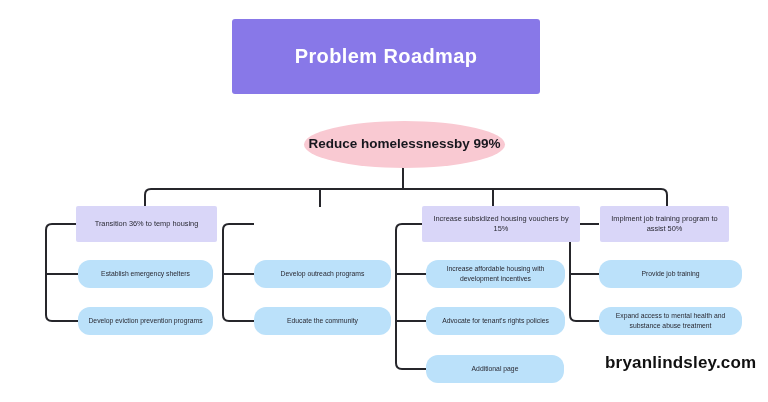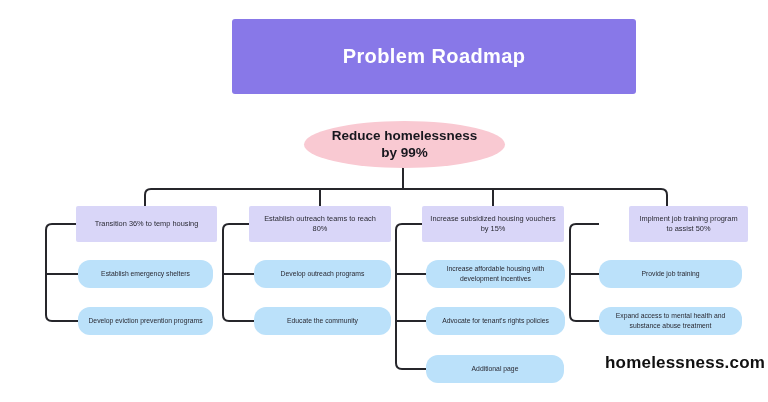--- a/index.html
+++ b/index.html
@@ -8,31 +8,31 @@
     font-family:"Liberation Sans", sans-serif;
   }
   .connectors { position:absolute; left:0; top:0; width:768px; height:402px; }
   .connectors path {
     stroke: var(--line-dark, #26262B);
     stroke-width: 2;
     fill: none;
     stroke-linecap: butt;
   }
   .banner {
-    position:absolute; left:232px; top:19px; width:404px; height:75px;
+    position:absolute; left:232px; top:19px; width:308px; height:75px;
     background: var(--banner-purple, #8878E8);
     border-radius:3px;
     display:flex; align-items:center; justify-content:center;
     color:#ffffff; font-size:20px; font-weight:700; letter-spacing:.4px;
   }
   .goal {
     position:absolute; left:304px; top:121px; width:201px; height:47px;
     background: var(--goal-pink, #F9C9D2);
     border-radius:50%;
-    display:flex; flex-direction:column; align-items:center; justify-content:center;
+    display:flex; flex-direction:row; align-items:center; justify-content:center;
     font-weight:700; font-size:13.5px; line-height:1.25; color:#17171E; text-align:center;
   }
   .hdr {
     position:absolute; height:36px;
     background: var(--header-lavender, #D9D6F8);
     border-radius:2px;
     display:flex; align-items:center; justify-content:center;
     text-align:center; font-size:7.4px; line-height:1.4; color:#2A2A33;
     padding:0 8px; box-sizing:border-box;
   }
@@ -86,28 +86,27 @@
 
   <div class="goal">
     <span>Reduce homelessness</span>
     <span>by 99%</span>
   </div>
 
   <div class="hdr" style="left:76px; top:206px; width:141px;">Transition 36% to temp housing</div>
   <div class="child" style="left:78px; top:260px; width:135px;">Establish emergency shelters</div>
   <div class="child" style="left:78px; top:307px; width:135px;">Develop eviction prevention programs</div>
 
-  <div class="hdr" style="left:249px; top:206px; width:142px;">Establish outreach teams to reach 80%</div>
   <div class="child" style="left:254px; top:260px; width:137px;">Develop outreach programs</div>
   <div class="child" style="left:254px; top:307px; width:137px;">Educate the community</div>
 
-  <div class="hdr" style="left:422px; top:206px; width:142px;">Increase subsidized housing vouchers by 15%</div>
+  <div class="hdr" style="left:422px; top:206px; width:158px;">Increase subsidized housing vouchers by 15%</div>
   <div class="child" style="left:426px; top:260px; width:139px;">Increase affordable housing with development incentives</div>
   <div class="child" style="left:426px; top:307px; width:139px;">Advocate for tenant's rights policies</div>
   <div class="child" style="left:426px; top:355px; width:138px;">Additional page</div>
 
-  <div class="hdr" style="left:629px; top:206px; width:119px;">Implment job training program to assist 50%</div>
+  <div class="hdr" style="left:600px; top:206px; width:129px;">Implment job training program to assist 50%</div>
   <div class="child" style="left:599px; top:260px; width:143px;">Provide job training</div>
   <div class="child" style="left:599px; top:307px; width:143px;">Expand access to mental health and substance abuse treatment</div>
 
-  <div class="watermark">homelessness.com</div>
+  <div class="watermark">bryanlindsley.com</div>
 
 </div>
 
 </body></html>

